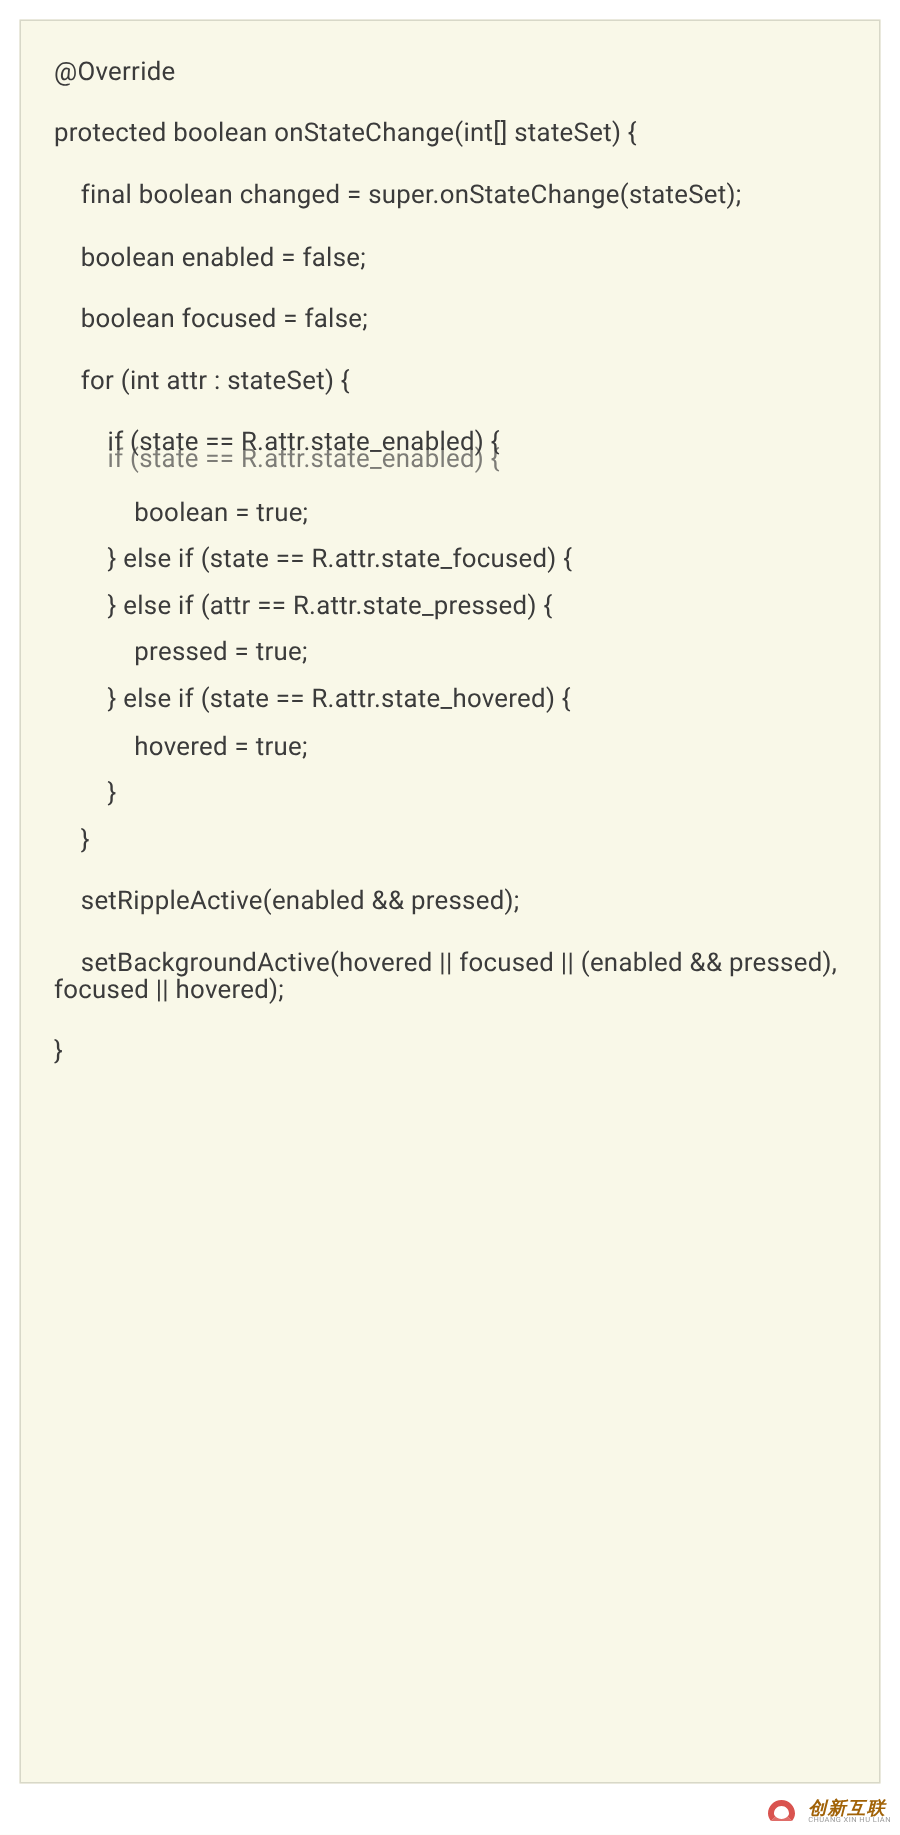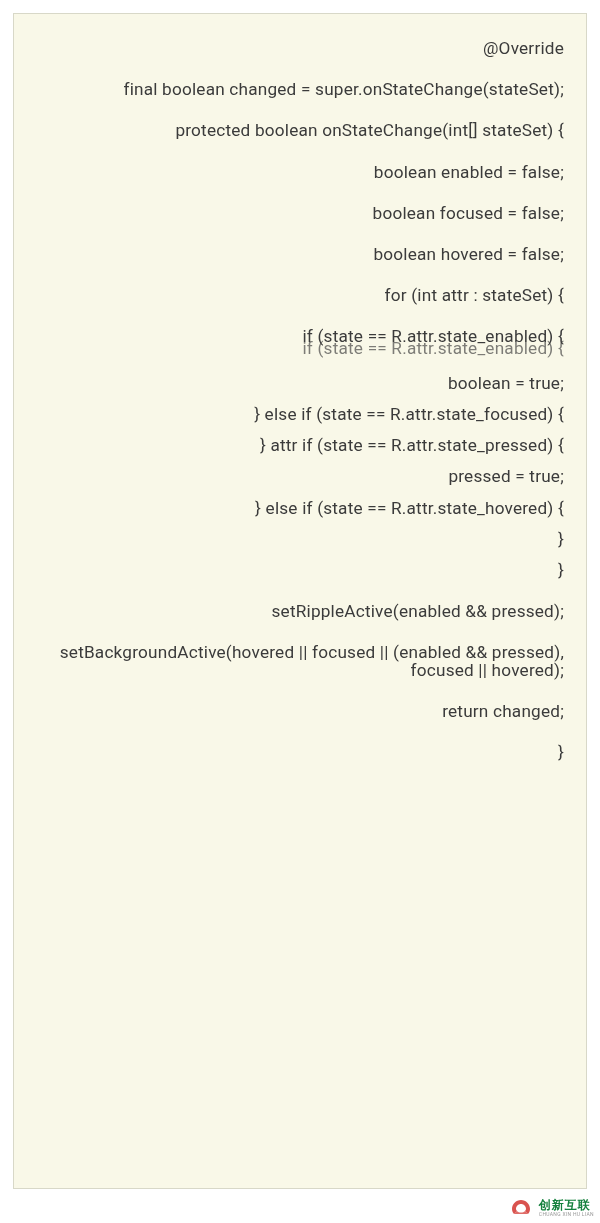--- a/index.html
+++ b/index.html
@@ -17,21 +17,20 @@
     color: #3b3b3b;
     font-size: 17.2px;
     line-height: 1.0;
     overflow: hidden;
   }
   .code-line {
     white-space: pre-wrap;
     word-break: break-word;
     margin-bottom: 24px;
     letter-spacing: 0.2px;
-    text-align: right;
   }
   .code-line.tight { margin-bottom: 14px; }
   .code-line.dup {
     margin-top: -20px;
     margin-bottom: 18px;
     opacity: 0.65;
   }
   .footer-logo {
     position: absolute;
     right: 6px;
@@ -40,54 +39,53 @@
     align-items: center;
     gap: 4px;
   }
   .footer-logo .mark {
     width: 28px; height: 22px;
     display: flex; align-items: center; justify-content: center;
   }
   .footer-logo .mark svg { display: block; }
   .footer-logo .text-stack { display: flex; flex-direction: column; line-height: 1; }
   .footer-logo .cn {
-    font-size: 12px; font-weight: 600; color: #15803d; letter-spacing: 1px;
+    font-size: 12px; font-weight: 600; color: #a16207; letter-spacing: 1px; font-style: italic;
   }
   .footer-logo .py {
     font-size: 5px; color: #999; letter-spacing: 0.3px; margin-top: 1px;
     transform: scaleY(0.95);
   }
 </style>
 </head>
 <body>
 
 <div class="code-block">
   <div class="code-line">@Override</div>
+  <div class="code-line">protected boolean onStateChange(int[] stateSet) {</div>
   <div class="code-line">    final boolean changed = super.onStateChange(stateSet);</div>
-  <div class="code-line">protected boolean onStateChange(int[] stateSet) {</div>
   <div class="code-line"></div>
   <div class="code-line">    boolean enabled = false;</div>
   <div class="code-line">    boolean focused = false;</div>
-  <div class="code-line">    boolean hovered = false;</div>
   <div class="code-line"></div>
   <div class="code-line">    for (int attr : stateSet) {</div>
   <div class="code-line tight">        if (state == R.attr.state_enabled) {</div>
   <div class="code-line dup">        if (state == R.attr.state_enabled) {</div>
   <div class="code-line tight">            boolean = true;</div>
   <div class="code-line tight">        } else if (state == R.attr.state_focused) {</div>
-  <div class="code-line tight">        } attr if (state == R.attr.state_pressed) {</div>
+  <div class="code-line tight">        } else if (attr == R.attr.state_pressed) {</div>
   <div class="code-line tight">            pressed = true;</div>
   <div class="code-line tight">        } else if (state == R.attr.state_hovered) {</div>
+  <div class="code-line tight">            hovered = true;</div>
   <div class="code-line tight">        }</div>
   <div class="code-line">    }</div>
   <div class="code-line"></div>
   <div class="code-line">    setRippleActive(enabled &amp;&amp; pressed);</div>
   <div class="code-line">    setBackgroundActive(hovered || focused || (enabled &amp;&amp; pressed), focused || hovered);</div>
   <div class="code-line"></div>
-  <div class="code-line">    return changed;</div>
   <div class="code-line">}</div>
 </div>
 
 <div class="footer-logo">
   <span class="mark">
     <svg width="28" height="22" viewBox="0 0 28 22">
       <path d="M14 3 C9 3 5 7 5 12 C5 14 6 16 7 17 L10 14 C9.3 13.4 9 12.7 9 12 C9 9.2 11.2 7 14 7 C16.8 7 19 9.2 19 12 C19 12.7 18.7 13.4 18 14 L21 17 C22 16 23 14 23 12 C23 7 19 3 14 3 Z" fill="#d9534f"></path>
       <path d="M7 17 L21 17 L18 14 C17 15 15.6 15.6 14 15.6 C12.4 15.6 11 15 10 14 Z" fill="#d9534f" opacity="0.85"></path>
     </svg>
   </span>

